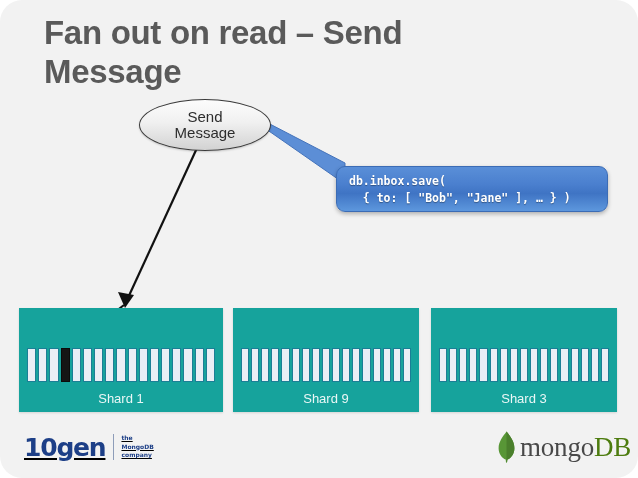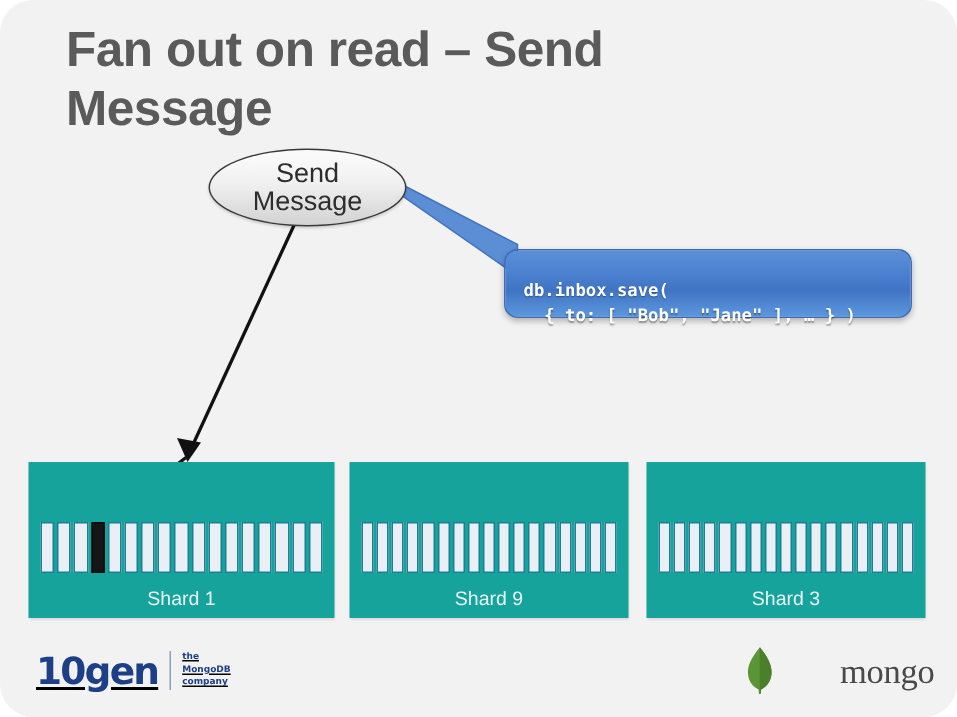--- a/index.html
+++ b/index.html
@@ -51,38 +51,38 @@
     border: 1.6px solid #3a3a3a;
     background: linear-gradient(to bottom, #fcfcfc 0%, #f0f0f0 45%, #d2d2d2 100%);
     box-shadow: 0 1px 2px rgba(0,0,0,0.18);
     display: flex;
     flex-direction: column;
     align-items: center;
     justify-content: center;
     z-index: 6;
   }
   .callout-line {
-    font-size: 18px;
+    font-size: 15px;
     color: #2d2d2d;
     line-height: 1.08;
     font-family: "Liberation Sans", sans-serif;
   }
 
   
   .codebox {
     position: absolute;
     left: 336px;
     top: 166px;
     width: 272px;
     height: 46px;
     border-radius: 9px;
     background: linear-gradient(to bottom, #5a8fd8 0%, #4a7fce 40%, #3f74c4 60%, #5d97dd 100%);
     border: 1px solid #3c6cb5;
     box-shadow: 0 2px 4px rgba(0,0,0,0.28);
-    padding: 18px 0 0 12px;
+    padding: 6px 0 0 12px;
     box-sizing: border-box;
     z-index: 5;
   }
   .code-line {
     font-family: "DejaVu Sans Mono", monospace;
     font-size: 11.5px;
     font-weight: bold;
     color: #ffffff;
     line-height: 1.45;
     white-space: pre;
@@ -173,27 +173,26 @@
     position: absolute;
     left: 497px;
     top: 430px;
     display: flex;
     align-items: center;
     height: 34px;
   }
   .mongo-leaf { margin-right: 4px; display: block; }
   .mongo-word {
     font-family: "Liberation Serif", serif;
-    font-size: 23px;
+    font-size: 27px;
     line-height: 1;
     letter-spacing: -0.2px;
-    margin-left: 40px;
   }
   .mongo-a { color: #494949; }
-  .mongo-b { color: #c2410c; }
+  .mongo-b { color: #4d7c0f; }
 </style>
 </head>
 <body>
 
 <div class="slide">
 
   <div class="title">Fan out on read – Send
 Message</div>
 
   <svg class="overlay" viewBox="0 0 638 478" width="638" height="478">

